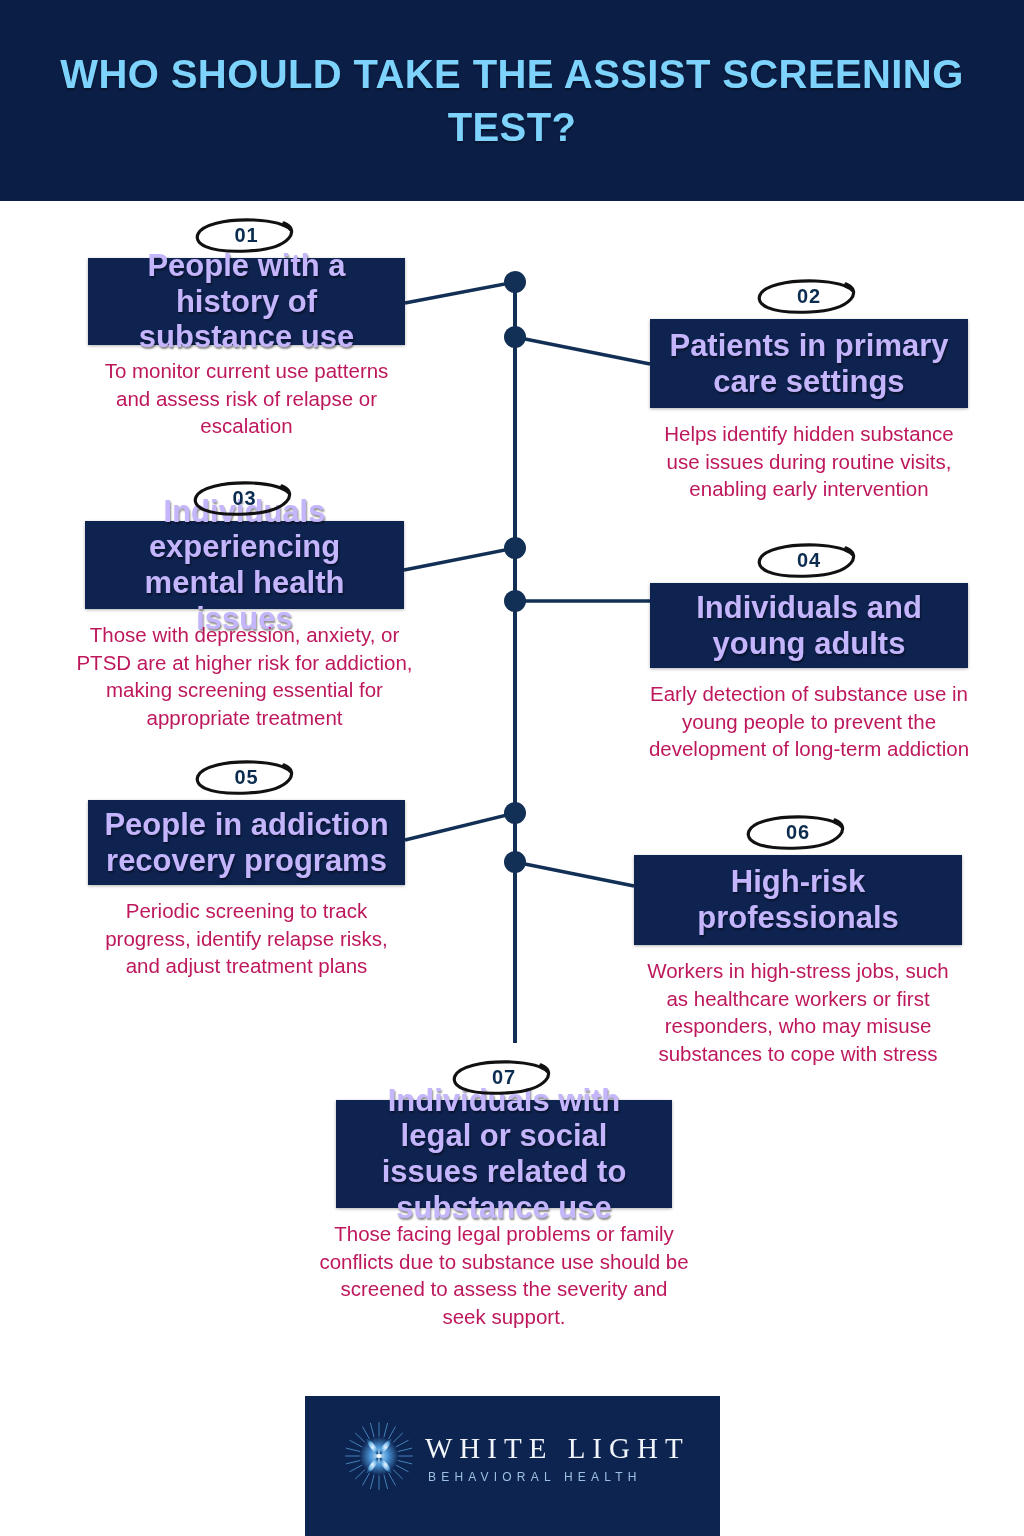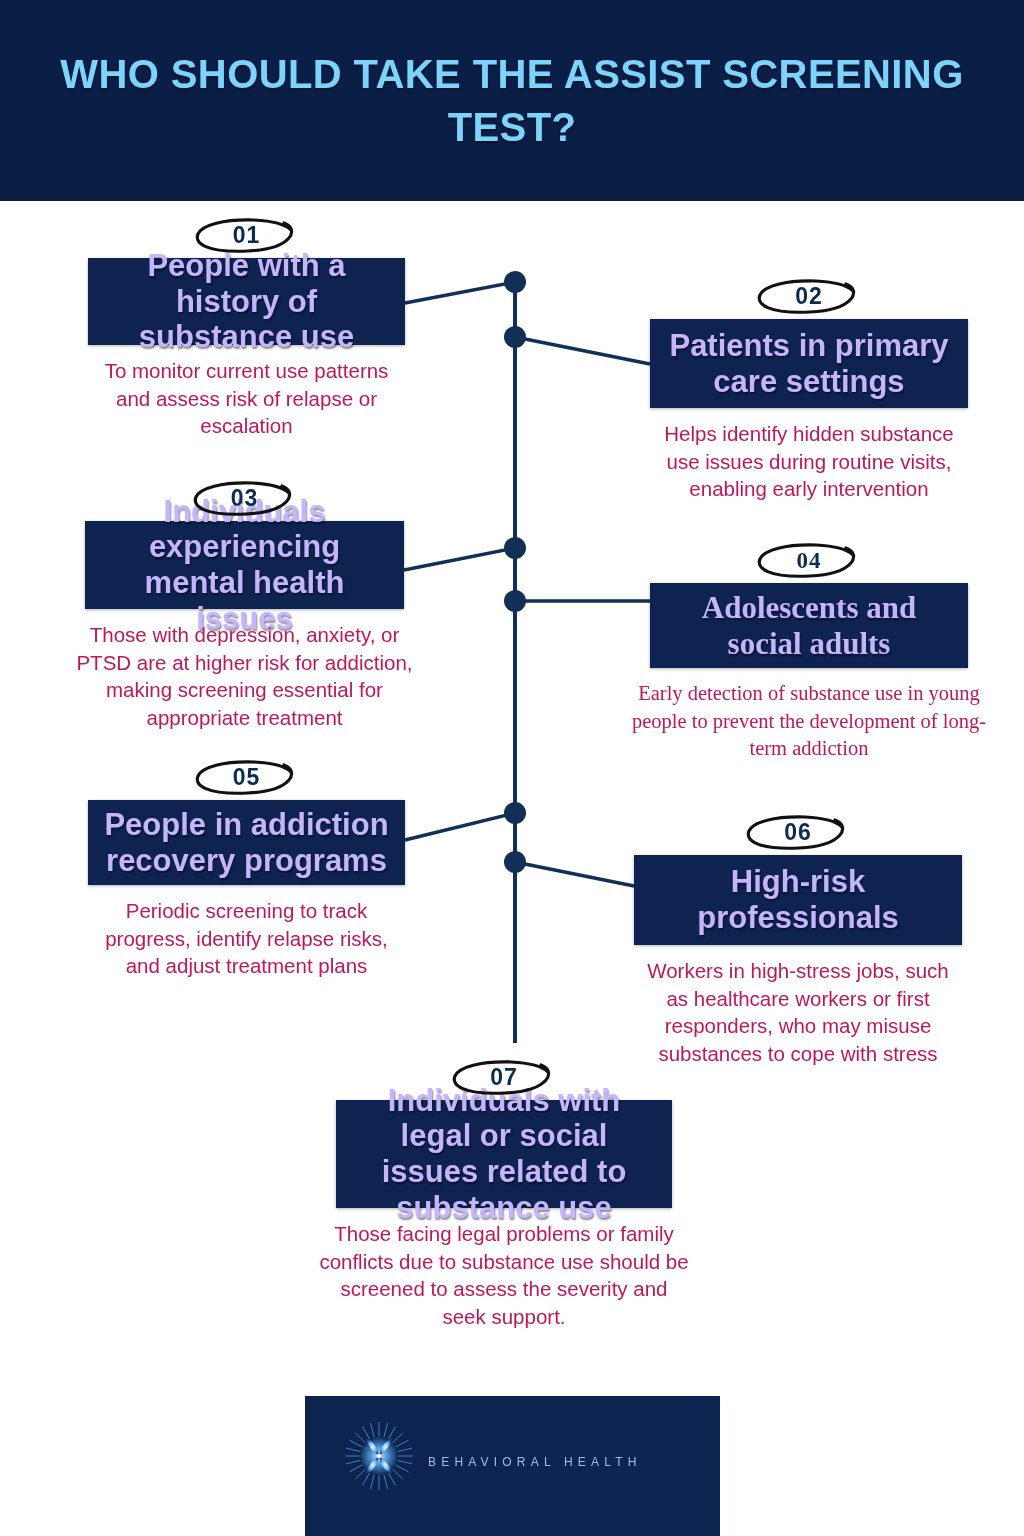--- a/index.html
+++ b/index.html
@@ -39,21 +39,21 @@
   .badge{
     position:absolute;
     width:118px;height:40px;
     left:50%;transform:translateX(-50%);
     top:-42px;
     display:flex;align-items:center;justify-content:center;
   }
   .badge .ring{position:absolute;left:0;top:0;width:118px;height:40px;}
   .badge .num{
     position:relative;
-    font-size:23px;font-weight:bold;color:#0b2c4e;
+    font-size:20px;font-weight:bold;color:#0b2c4e;
     letter-spacing:1px;
     line-height:1;
     padding-bottom:2px;
   }
 
   .titlebox{
     background:#0f2350;
     box-shadow:0 1px 3px rgba(0,0,0,0.30);
     display:flex;align-items:center;justify-content:center;
     box-sizing:border-box;
@@ -174,29 +174,29 @@
         <path d="M96 7 C112 13 104 33 60 35 C18 37 6 27 10 18 C14 9 36 3 66 4 C86 5 98 9 103 14" fill="none" stroke="#111111" stroke-width="3.2" stroke-linecap="round"></path>
       </svg>
       <span class="num">03</span>
     </div>
     <div class="titlebox" style="height:88px;">
       <span>Individuals experiencing mental health issues</span>
     </div>
     <div class="desc" style="margin-left:-22px;width:363px;">Those with depression, anxiety, or PTSD are at higher risk for addiction, making screening essential for appropriate treatment</div>
   </div>
 
-  <div class="item" style="left:650px;top:583px;width:318px;font-family:Liberation Serif, serif;">
+  <div class="item" style="left:650px;top:583px;width:318px;">
     <div class="badge">
       <svg class="ring" viewBox="0 0 118 40" aria-hidden="true">
         <path d="M96 7 C112 13 104 33 60 35 C18 37 6 27 10 18 C14 9 36 3 66 4 C86 5 98 9 103 14" fill="none" stroke="#111111" stroke-width="3.2" stroke-linecap="round"></path>
       </svg>
       <span class="num">04</span>
     </div>
     <div class="titlebox" style="height:85px;">
-      <span>Adolescents and social adults</span>
+      <span>Individuals and young adults</span>
     </div>
     <div class="desc" style="margin-left:-24px;width:366px;">Early detection of substance use in young people to prevent the development of long-term addiction</div>
   </div>
 
   <div class="item" style="left:88px;top:800px;width:317px;">
     <div class="badge">
       <svg class="ring" viewBox="0 0 118 40" aria-hidden="true">
         <path d="M96 7 C112 13 104 33 60 35 C18 37 6 27 10 18 C14 9 36 3 66 4 C86 5 98 9 103 14" fill="none" stroke="#111111" stroke-width="3.2" stroke-linecap="round"></path>
       </svg>
       <span class="num">05</span>
@@ -278,18 +278,19 @@
         <circle cx="50" cy="50" r="27" fill="url(#glow)" opacity="0.93"></circle>
         <g fill="url(#core)">
           <path d="M50 50 C41 44 35 36 32 26 C42 29 48 38 50 50 Z"></path>
           <path d="M50 50 C59 44 65 36 68 26 C58 29 52 38 50 50 Z"></path>
           <path d="M50 50 C41 56 35 64 32 74 C42 71 48 62 50 50 Z"></path>
           <path d="M50 50 C59 56 65 64 68 74 C58 71 52 62 50 50 Z"></path>
         </g>
         <circle cx="50" cy="50" r="3.2" fill="#ffffff" opacity="0.9"></circle>
       </svg>
       <div class="logo-text">
+        <div class="logo-name">WHITE LIGHT</div>
         <div class="logo-sub">BEHAVIORAL HEALTH</div>
       </div>
     </div>
   </div>
 
 </div>
 
 </body></html>

